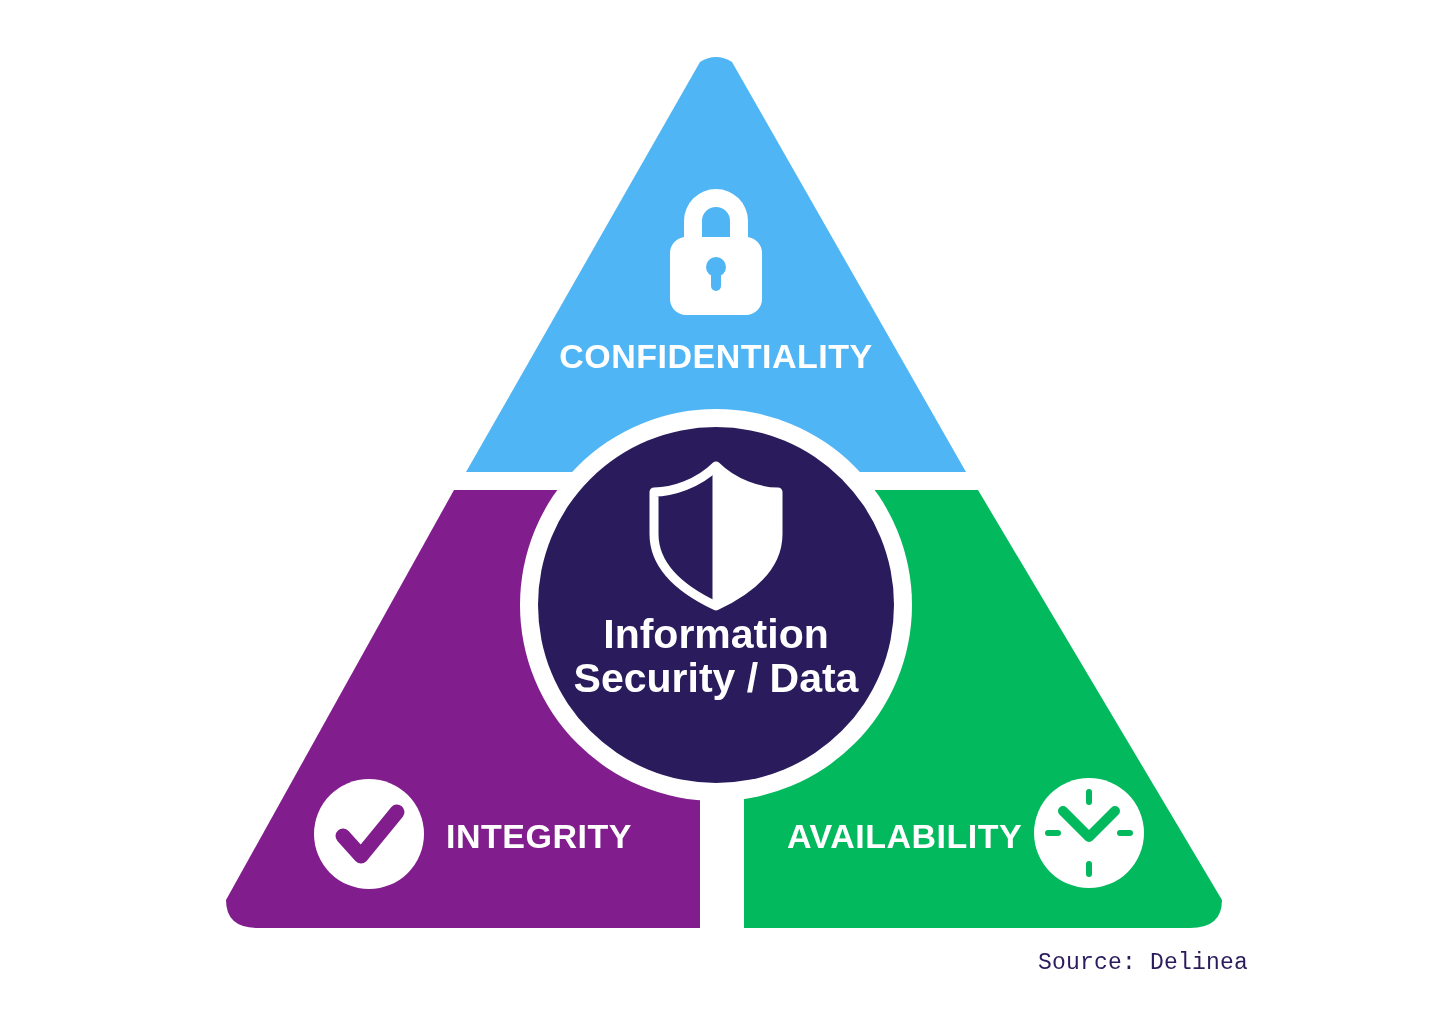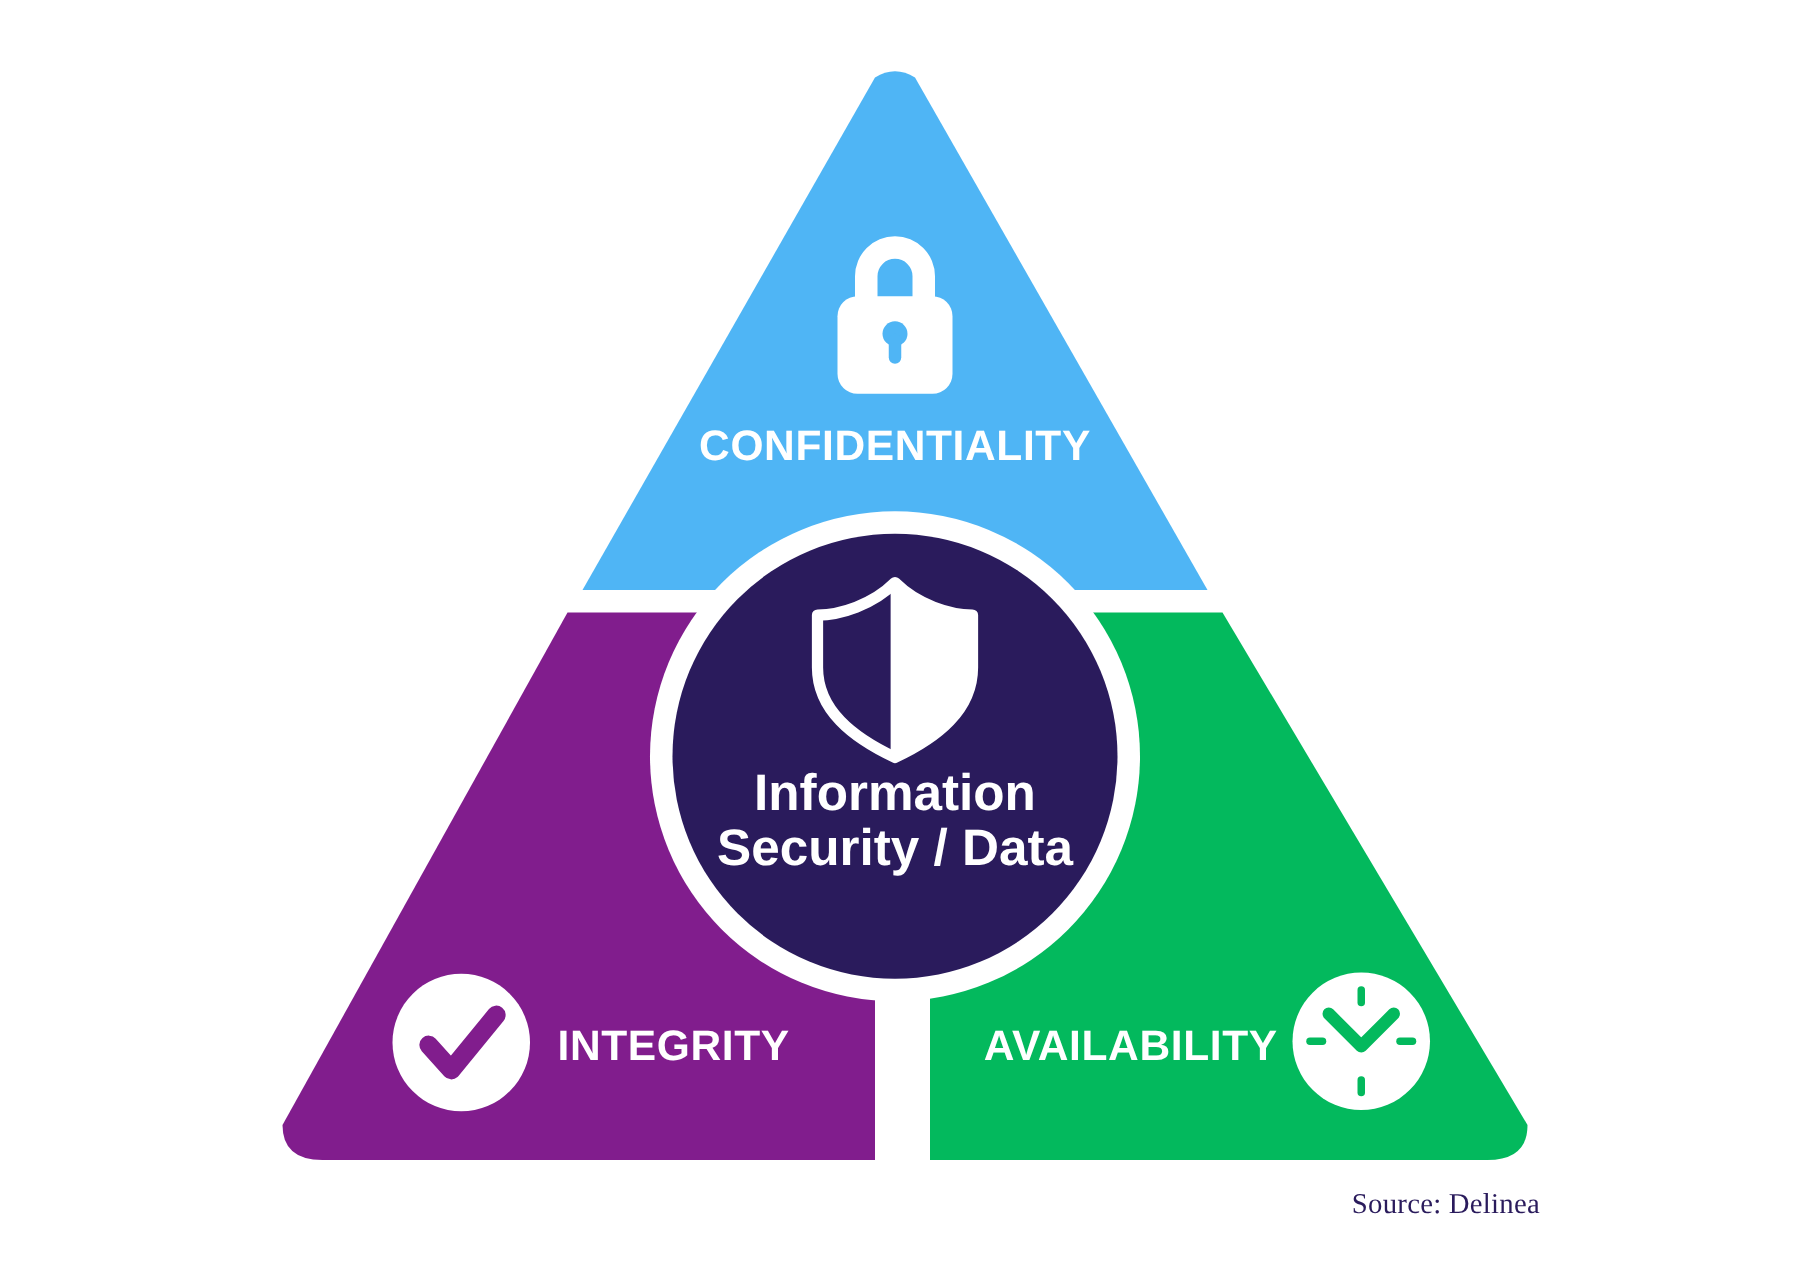--- a/index.html
+++ b/index.html
@@ -38,23 +38,23 @@
     letter-spacing: 0.5px;
     fill: #ffffff;
   }
   .center-label {
     font-family: "Liberation Sans", sans-serif;
     font-weight: bold;
     fill: #ffffff;
   }
   .source-label {
     position: absolute;
-    right: 212px;
+    right: 196px;
     top: 950px;
-    font-family: Liberation Serif, serif;
+    font-family: Liberation Mono, monospace;
     font-size: 23px;
     color: #2a1b5c;
     letter-spacing: 0.2px;
     white-space: nowrap;
   }
 </style>
 </head>
 <body>
 
 <div id="stage">

